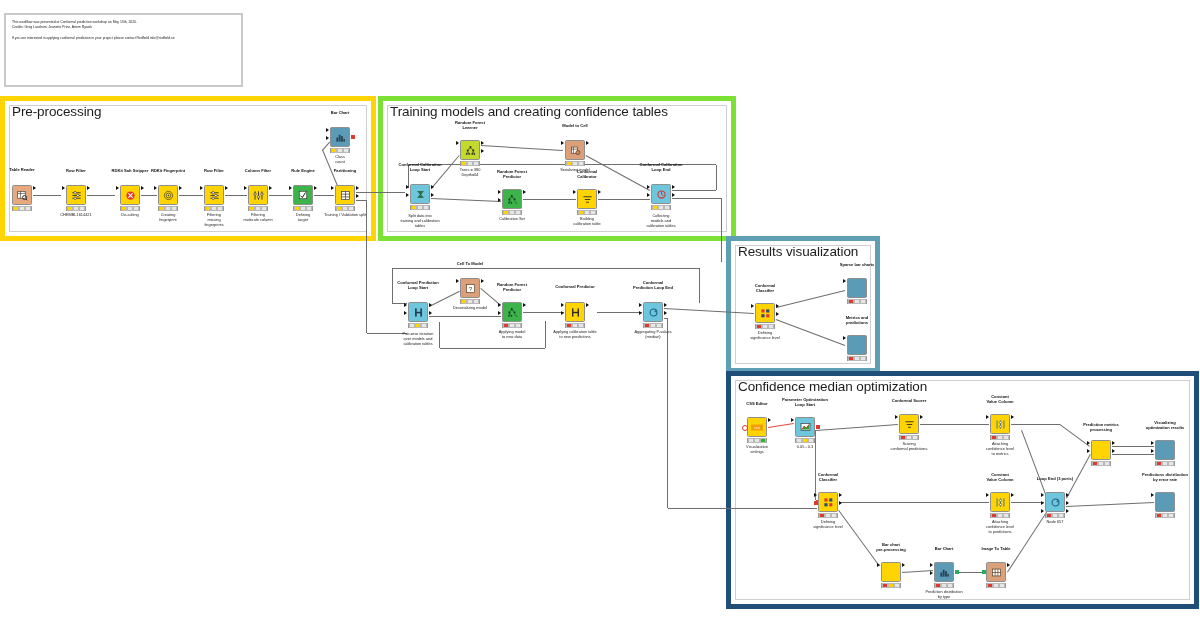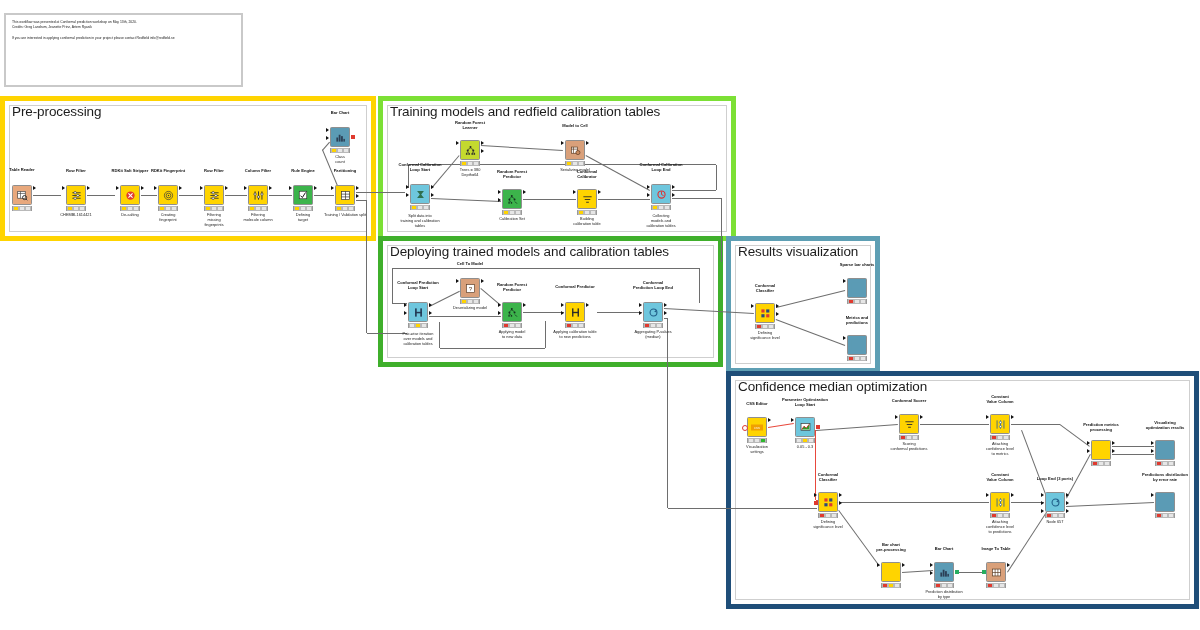--- a/index.html
+++ b/index.html
@@ -79,27 +79,23 @@
     </div>
   </div>
 
   <div class="group g-pre" style="left:0px;top:96px;width:376px;height:145px;">
     <div class="ginner"></div>
     <div class="gtitle">Pre-processing</div>
   </div>
 
   <div class="group g-train" style="left:378px;top:96px;width:358px;height:145px;">
     <div class="ginner"></div>
-    <div class="gtitle">Training models and redfield calibration tables</div>
+    <div class="gtitle">Training models and creating confidence tables</div>
   </div>
 
-  <div class="group g-deploy" style="left:378px;top:236px;width:345px;height:131px;">
-    <div class="ginner"></div>
-    <div class="gtitle">Deploying trained models and calibration tables</div>
-  </div>
 
   <div class="group g-res" style="left:726px;top:236px;width:154px;height:137px;">
     <div class="ginner"></div>
     <div class="gtitle">Results visualization</div>
   </div>
 
   <div class="group g-conf" style="left:726px;top:371px;width:473px;height:238px;">
     <div class="ginner"></div>
     <div class="gtitle">Confidence median optimization</div>
   </div>

